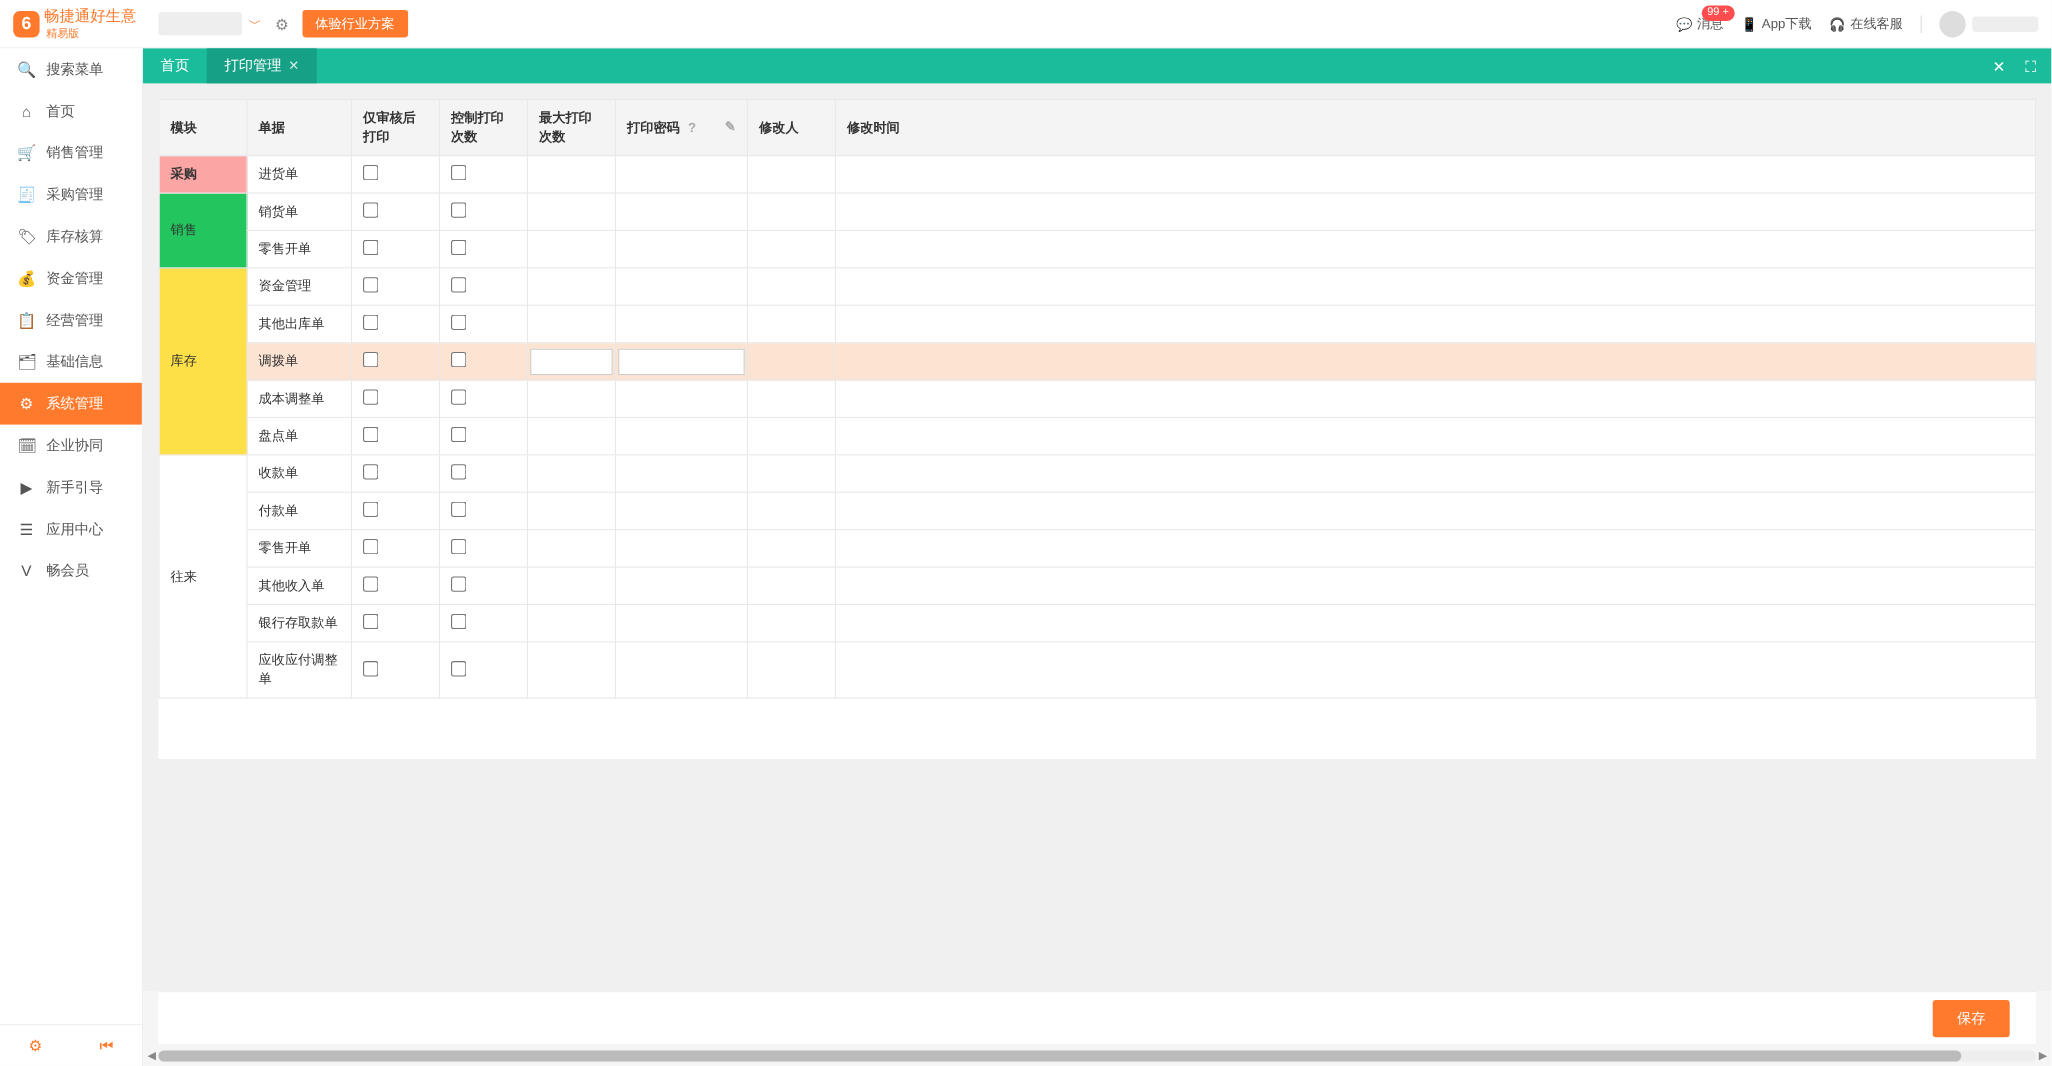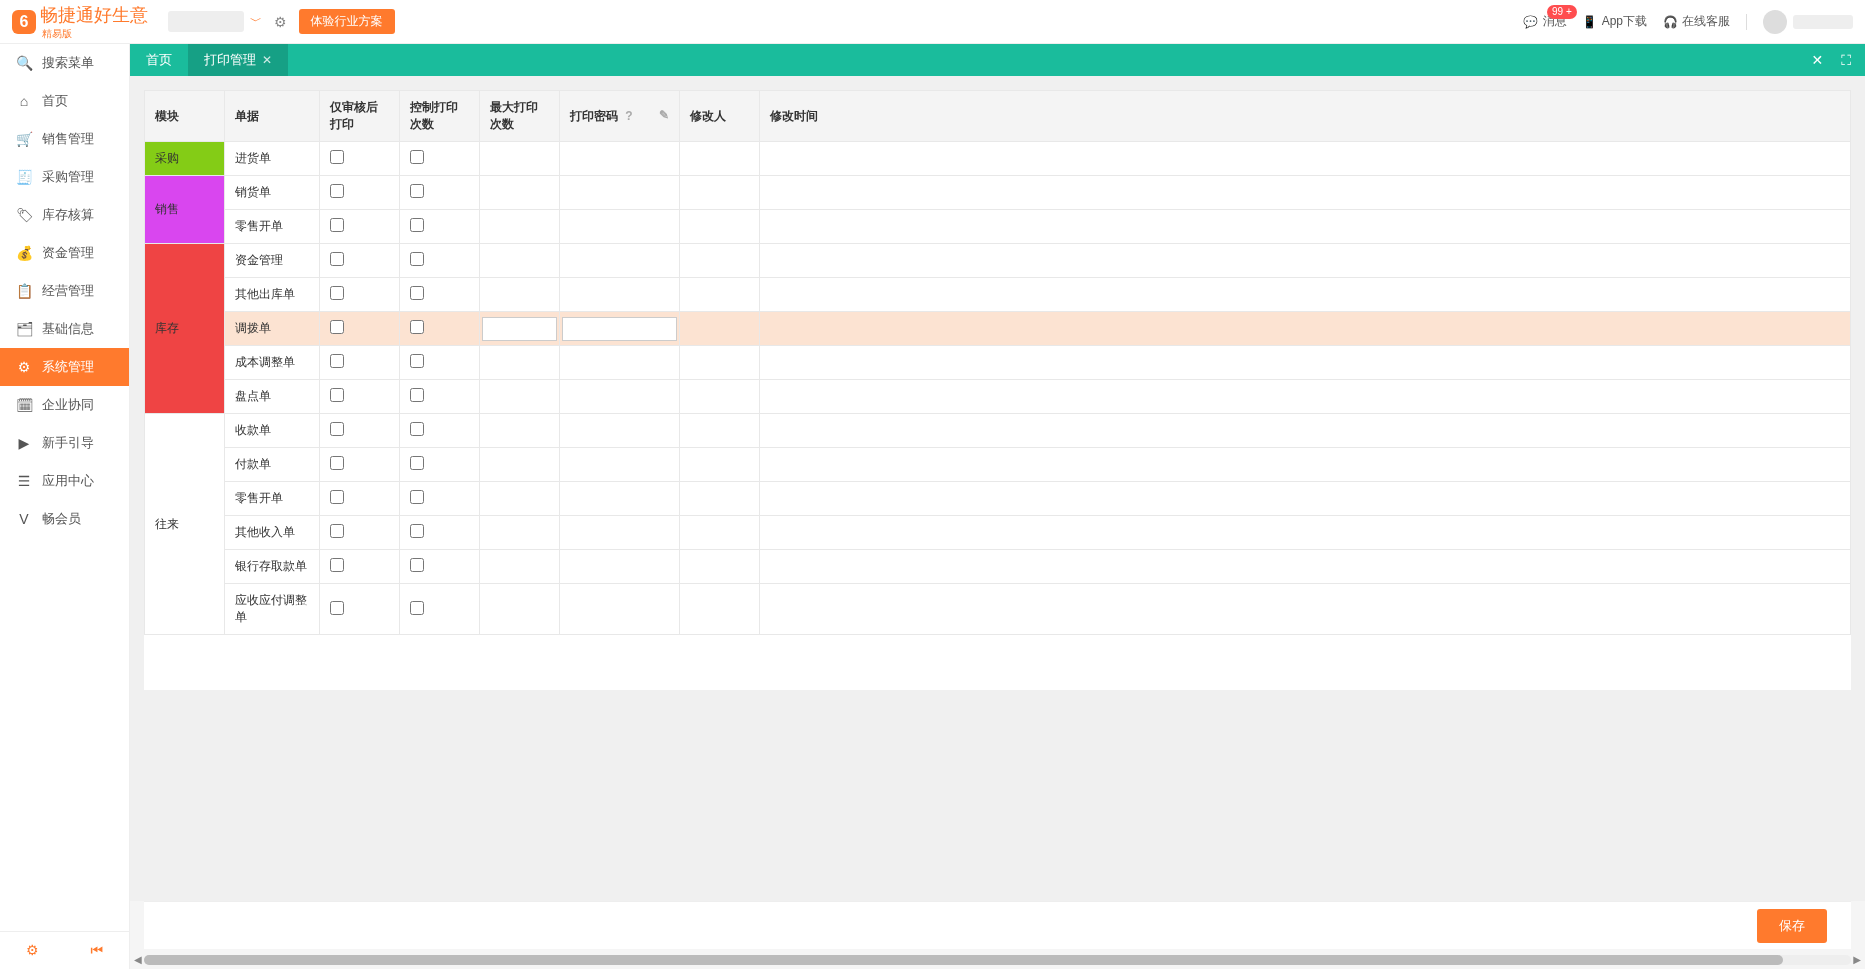--- a/index.html
+++ b/index.html
@@ -3,21 +3,21 @@
 <meta charset="utf-8">
 <style>
 * { box-sizing: border-box; margin: 0; padding: 0; }
 body { font-family: "Microsoft YaHei", Arial, sans-serif; font-size: 12px; color: #333; background: #f5f5f5; overflow: hidden; }
 .app { display: flex; flex-direction: column; height: 100vh; }
 
 
 .topbar { height: 44px; background: #fff; display: flex; align-items: center; padding: 0 12px; border-bottom: 1px solid #eee; }
 .logo { display: flex; align-items: center; gap: 4px; margin-right: 20px; }
 .logo-icon { width: 24px; height: 24px; background: #ff7a2d; border-radius: 6px; display: flex; align-items: center; justify-content: center; color: #fff; font-weight: bold; font-size: 16px; }
-.logo-text { color: #ff7a2d; font-size: 18px; font-weight: 500; }
+.logo-text { color: #ff7a2d; font-size: 14px; font-weight: 500; }
 .logo-sub { color: #ff7a2d; font-size: 10px; margin-left: 2px; }
 .tenant-select { display: flex; align-items: center; gap: 6px; margin-right: 12px; cursor: pointer; color: #888; }
 .tenant-name { background: #eee; border-radius: 3px; padding: 2px 20px; color: #bbb; font-size: 12px; }
 .chev-down { color: #ff7a2d; font-size: 12px; }
 .gear { color: #888; font-size: 14px; cursor: pointer; margin-right: 12px; }
 .btn-orange { background: #ff7a2d; color: #fff; border: none; padding: 4px 12px; border-radius: 3px; font-size: 12px; cursor: pointer; }
 .topbar-right { margin-left: auto; display: flex; align-items: center; gap: 16px; }
 .top-link { display: flex; align-items: center; gap: 4px; cursor: pointer; color: #555; font-size: 12px; position: relative; }
 .badge { position: absolute; top: -8px; right: -10px; background: #ff4d4f; color: #fff; font-size: 10px; padding: 0 5px; border-radius: 8px; line-height: 14px; }
 .divider-v { width: 1px; height: 16px; background: #ddd; }
@@ -216,50 +216,50 @@
                   <th>仅审核后打印</th>
                   <th>控制打印次数</th>
                   <th>最大打印次数</th>
                   <th><span>打印密码</span> <span class="help-ico">?</span><span class="edit-ico">✎</span></th>
                   <th>修改人</th>
                   <th>修改时间</th>
                 </tr>
               </thead>
             <tbody id="tbody">
                 <tr>
-                  <td rowspan="1" style="background: #84cc16;">采购</td>
+                  <td rowspan="1" style="background: #fca5a5; font-weight: bold;">采购</td>
                   <td>进货单</td>
                   <td><input type="checkbox" style=""></td>
                   <td><input type="checkbox" style=""></td>
                   <td></td>
                   <td></td>
                   <td></td>
                   <td></td>
                 </tr>
                 <tr>
-                  <td rowspan="2" style="background: #d946ef;">销售</td>
+                  <td rowspan="2" style="background: #22c55e;">销售</td>
                   <td>销货单</td>
                   <td><input type="checkbox" style=""></td>
                   <td><input type="checkbox" style=""></td>
                   <td></td>
                   <td></td>
                   <td></td>
                   <td></td>
                 </tr>
                 <tr>
                   <td>零售开单</td>
                   <td><input type="checkbox" style=""></td>
                   <td><input type="checkbox" style=""></td>
                   <td></td>
                   <td></td>
                   <td></td>
                   <td></td>
                 </tr>
                 <tr>
-                  <td rowspan="5" style="background: #ef4444;">库存</td>
+                  <td rowspan="5" style="background: #fde047;">库存</td>
                   <td>资金管理</td>
                   <td><input type="checkbox" style=""></td>
                   <td><input type="checkbox" style=""></td>
                   <td></td>
                   <td></td>
                   <td></td>
                   <td></td>
                 </tr>
                 <tr>
                   <td>其他出库单</td>

